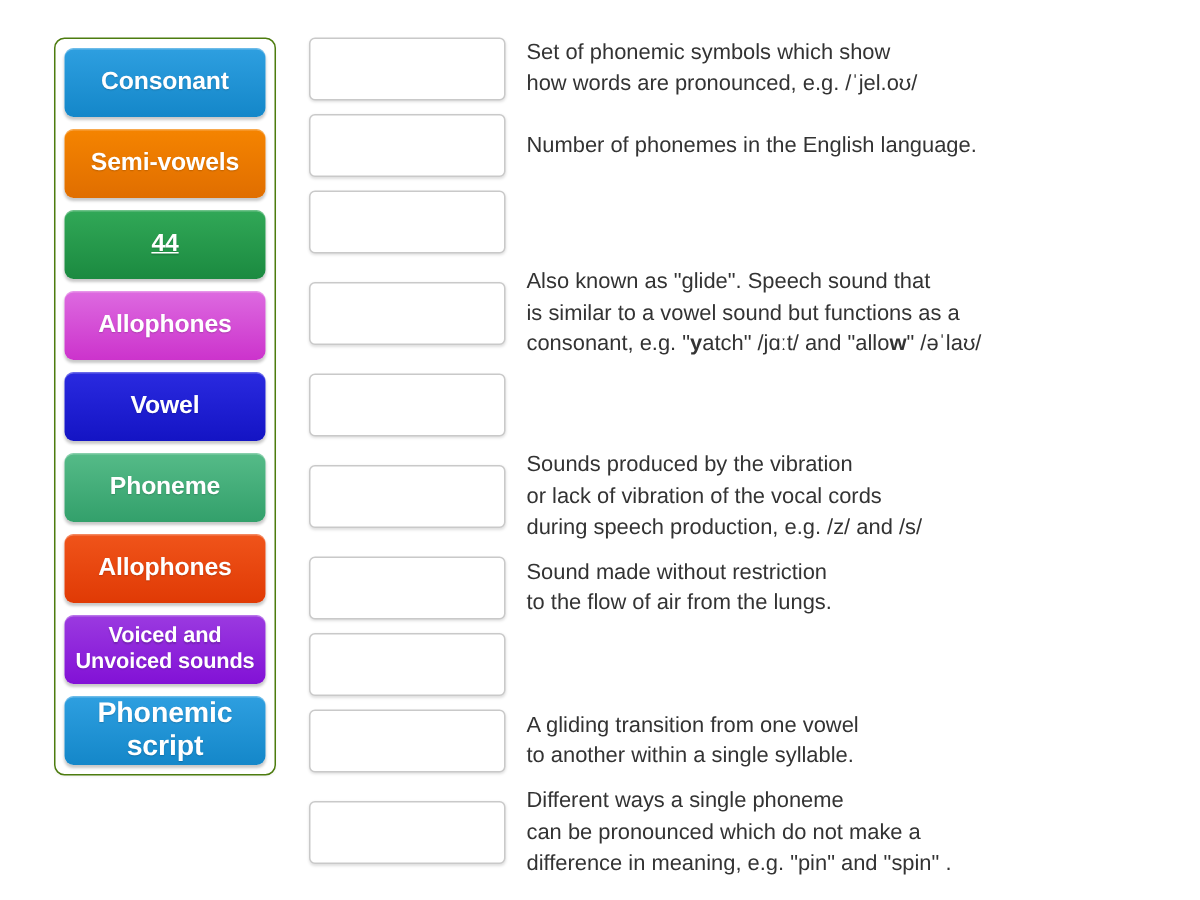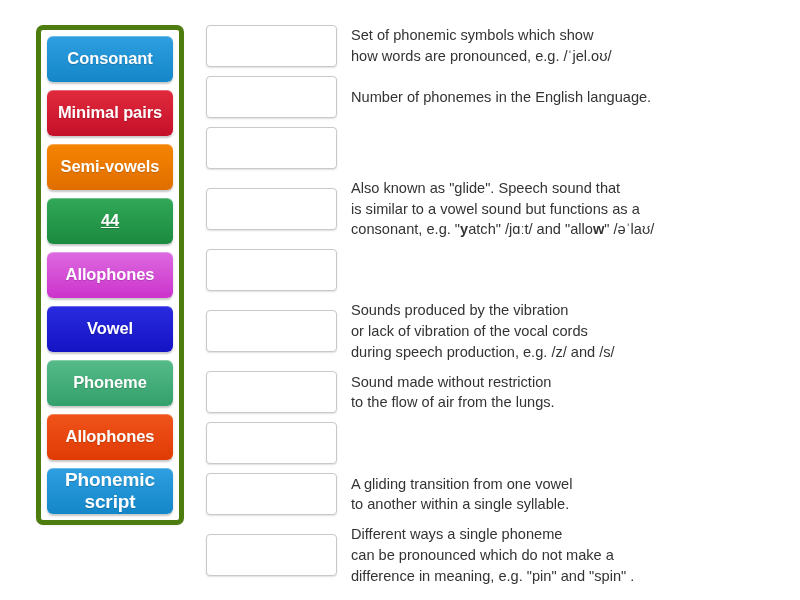--- a/index.html
+++ b/index.html
@@ -21,21 +21,21 @@
     display: flex;
     align-items: flex-start;
   }
 
   
   #tiles-panel {
     margin-left: 36px;
     margin-top: 25px;
     width: 148px;
     background: #ffffff;
-    border: 5px solid #4d7c0f;
+    border: 1px solid #4d7c0f;
     border-radius: 7px;
     box-sizing: border-box;
     padding: 6px 6px 6px 6px;
     display: flex;
     flex-direction: column;
     gap: 8px;
     box-shadow: 0 1px 2px rgba(0,0,0,0.05);
     justify-content: space-between;
   }
 
@@ -103,27 +103,28 @@
   }
   .definition b { font-weight: bold; }
 </style>
 </head>
 <body>
 
 <div id="app">
 
   <div id="tiles-panel">
       <div class="tile" style="background: linear-gradient(rgb(46, 159, 224) 0%, rgb(20, 135, 201) 100%);">Consonant</div>
-      <div class="tile" style="background: linear-gradient(rgb(224, 42, 60) 0%, rgb(196, 16, 42) 100%);">Minimal pairs</div>
       <div class="tile" style="background: linear-gradient(rgb(245, 132, 0) 0%, rgb(224, 110, 0) 100%);">Semi-vowels</div>
       <div class="tile" style="background: linear-gradient(rgb(49, 168, 87) 0%, rgb(27, 138, 64) 100%); text-decoration: underline;">44</div>
       <div class="tile" style="background: linear-gradient(rgb(221, 106, 224) 0%, rgb(204, 51, 204) 100%);">Allophones</div>
       <div class="tile" style="background: linear-gradient(rgb(42, 42, 224) 0%, rgb(20, 20, 196) 100%);">Vowel</div>
       <div class="tile" style="background: linear-gradient(rgb(85, 187, 136) 0%, rgb(51, 160, 107) 100%);">Phoneme</div>
       <div class="tile" style="background: linear-gradient(rgb(240, 84, 26) 0%, rgb(224, 58, 5) 100%);">Allophones</div>
+      <div class="tile two-line" style="background: linear-gradient(rgb(155, 58, 224) 0%, rgb(130, 17, 214) 100%);">Voiced and
+Unvoiced sounds</div>
       <div class="tile two-line-big" style="background: linear-gradient(rgb(46, 159, 224) 0%, rgb(20, 135, 201) 100%);">Phonemic
 script</div>
     </div>
 
   <div id="match-list">
       <div class="match-row">
         <div class="dropzone"></div>
         <div class="definition">Set of phonemic symbols which show
 how words are pronounced, e.g. /ˈjel.oʊ/</div>
       </div>

